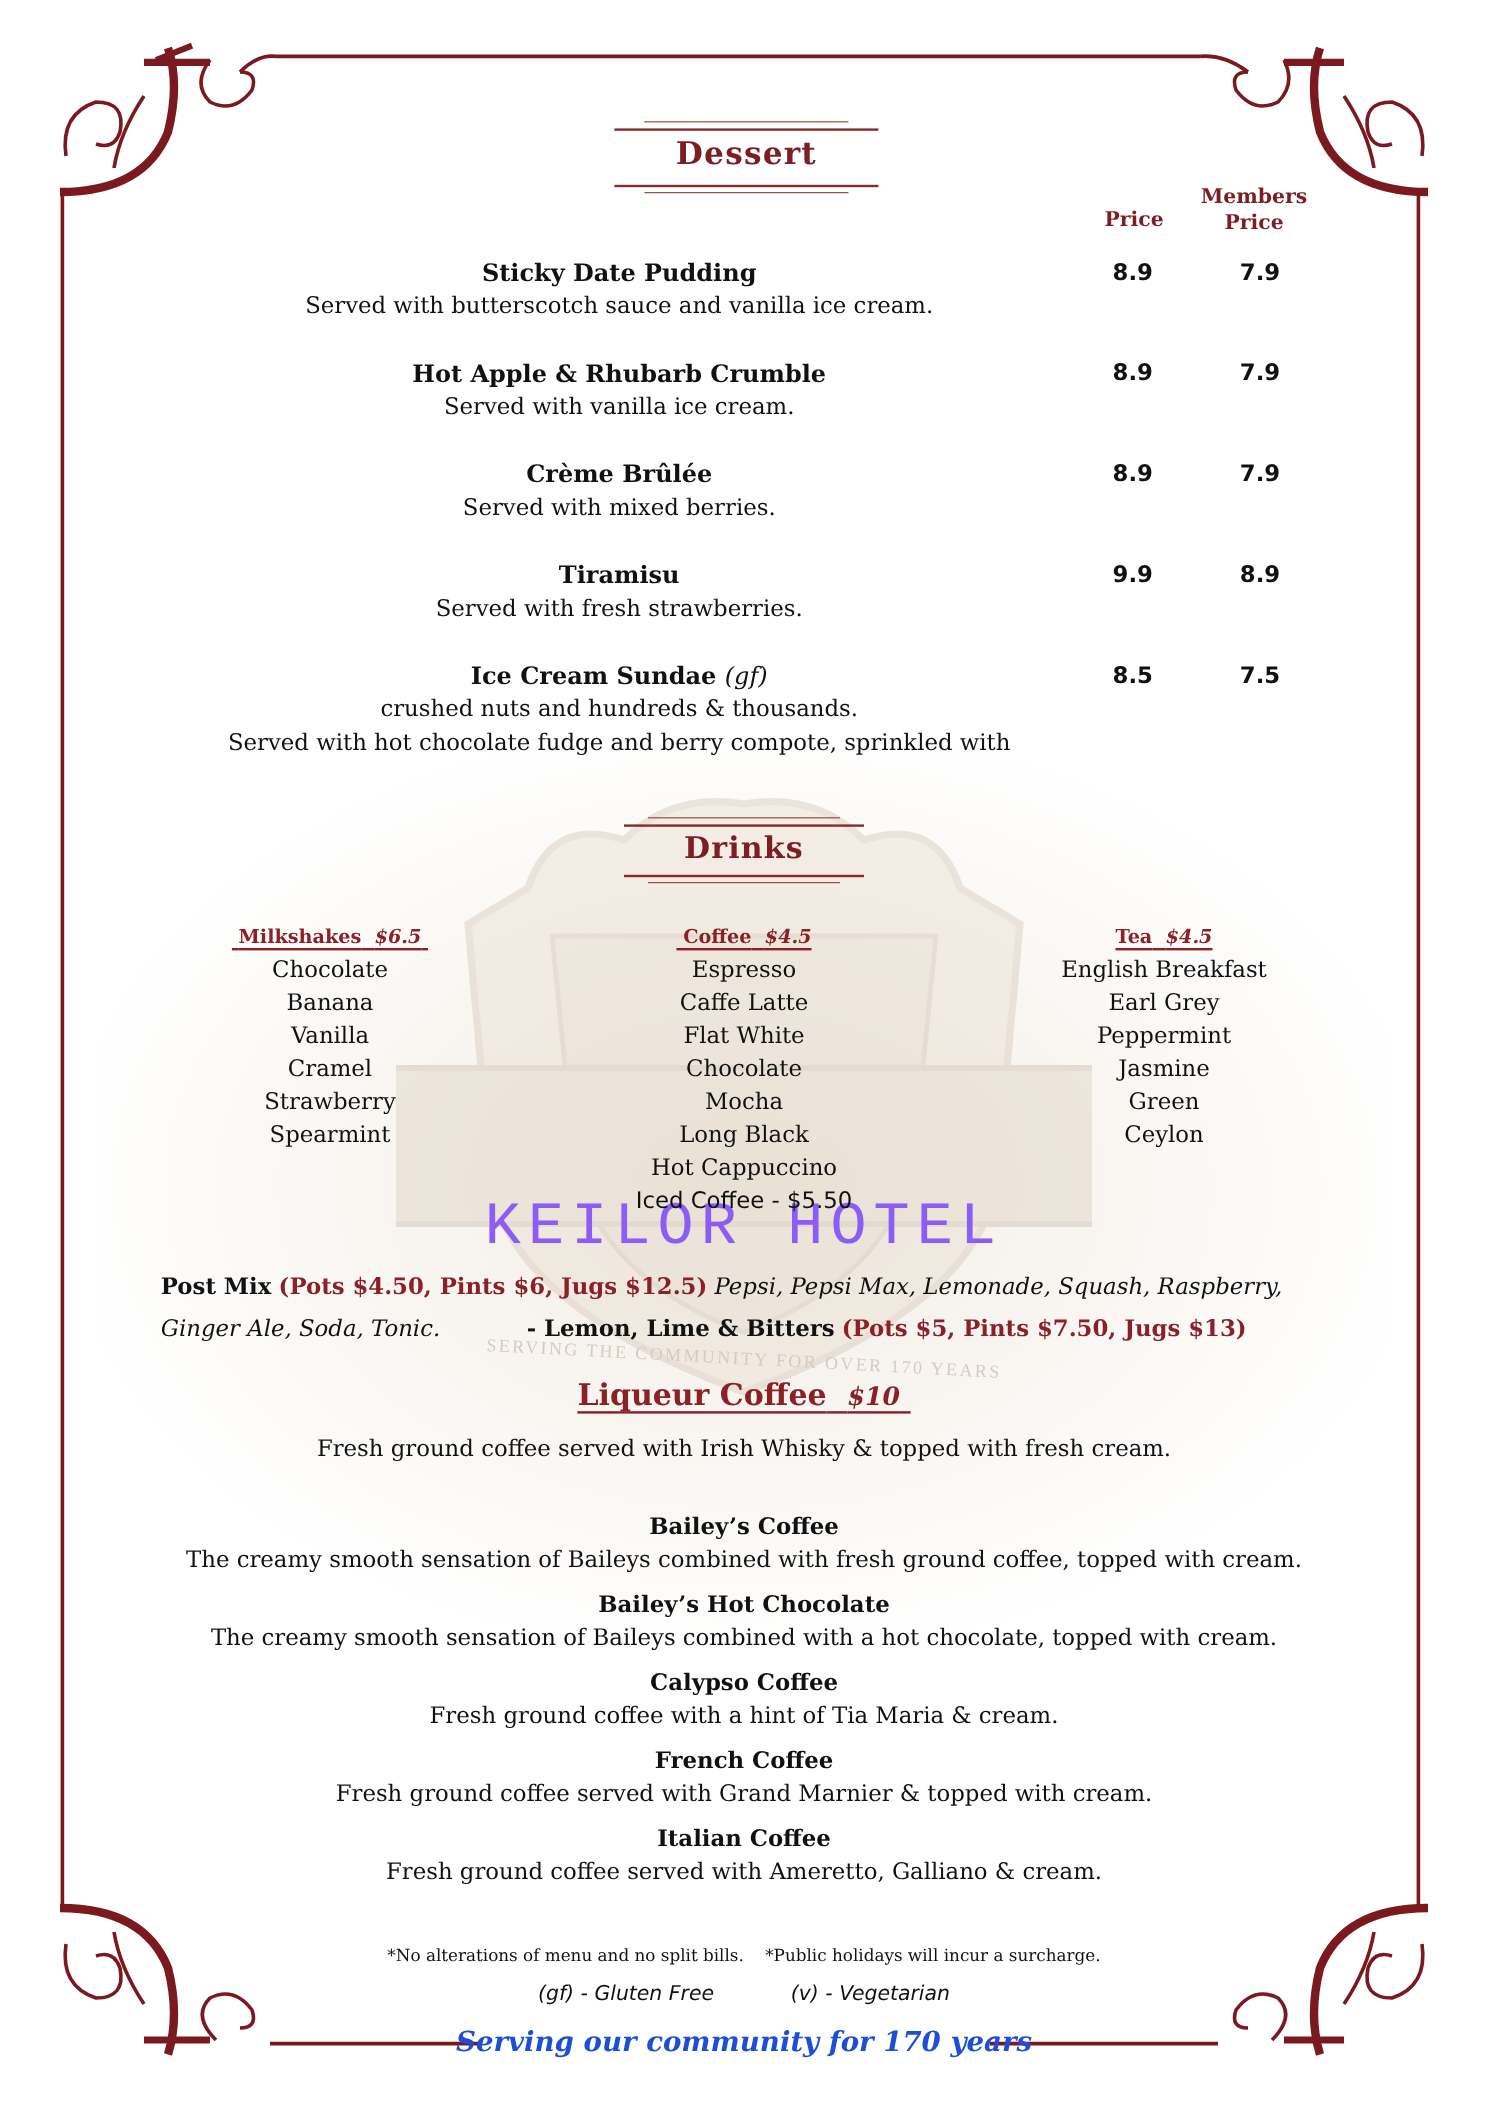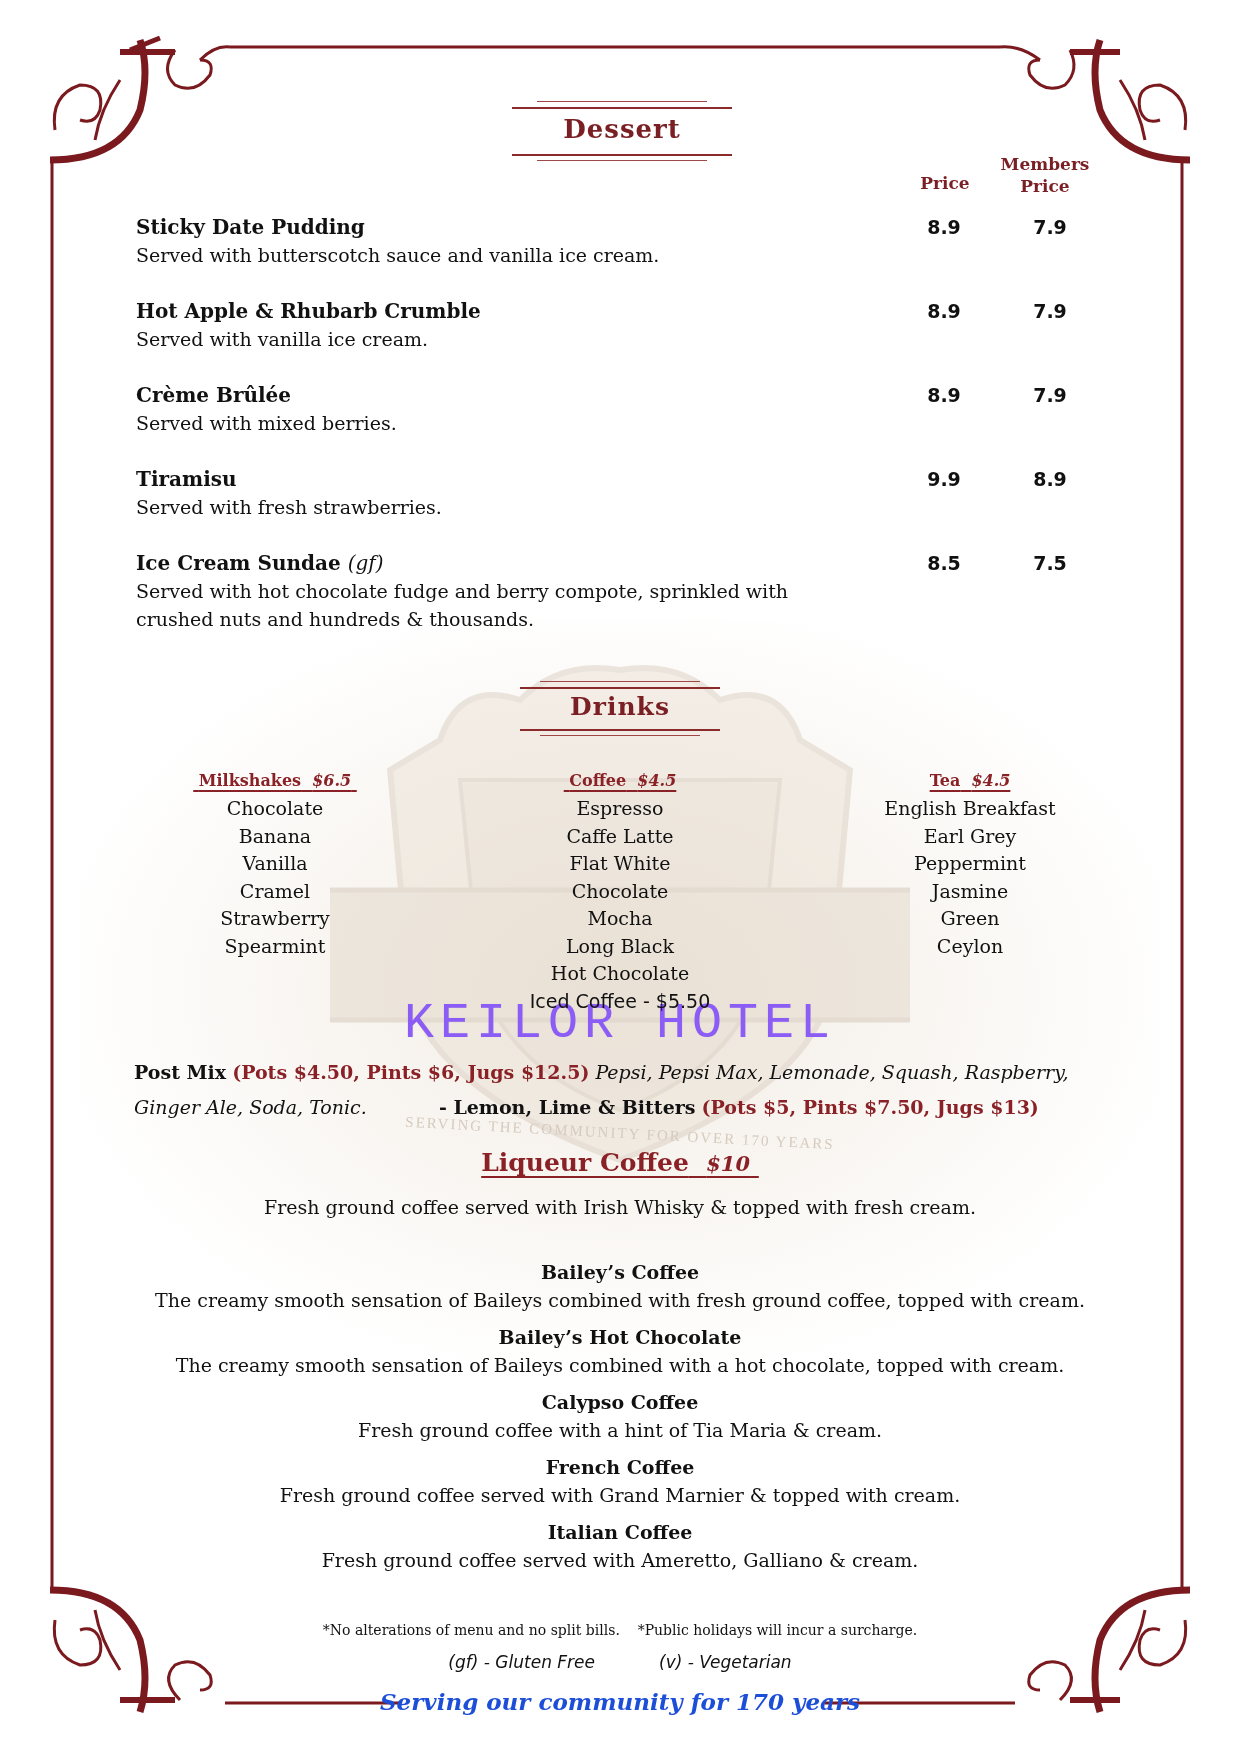--- a/index.html
+++ b/index.html
@@ -37,21 +37,21 @@
     font-family: "DejaVu Serif", serif; font-weight: bold; color: #7a1f23;
     letter-spacing: 1px;
   }
 
   .col-head {
     position: absolute; text-align: center; color: #7a1f23;
     font-family: "DejaVu Serif", serif; font-weight: bold; font-size: 17px; line-height: 22px;
   }
 
   
-  .dessert-item { position: absolute; left: 136px; width: 760px; }
+  .dessert-item { position: absolute; left: 136px; width: 760px; text-align: center; }
   .item-name { font-family: "DejaVu Serif", serif; font-weight: bold; font-size: 20px; line-height: 27px; color: #111; }
   .item-note { font-style: italic; font-weight: normal; }
   .item-desc { font-family: "DejaVu Serif", serif; font-size: 19px; line-height: 28px; color: #111; }
   .price { position: absolute; font-family: "DejaVu Sans", sans-serif; font-weight: bold; font-size: 19px; color: #111; width: 60px; text-align: center; }
 
   
   .drink-col { position: absolute; text-align: center; }
   .drink-col-head {
     font-family: "DejaVu Serif", serif; font-weight: bold; font-size: 16px; color: #8a2126;
     text-decoration: underline; text-decoration-thickness: 2px; text-underline-offset: 4px;
@@ -172,22 +172,22 @@
 
   <div class="dessert-item" style="top:466px;">
     <div class="item-name">Tiramisu</div>
     <div class="item-desc">Served with fresh strawberries.</div>
   </div>
   <div class="price" style="left:914px; top:468px;">9.9</div>
   <div class="price" style="left:1020px; top:468px;">8.9</div>
 
   <div class="dessert-item" style="top:550px;">
     <div class="item-name"><span>Ice Cream Sundae</span> <span class="item-note">(gf)</span></div>
+    <div class="item-desc">crushed nuts and hundreds &amp; thousands.</div>
     <div class="item-desc">Served with hot chocolate fudge and berry compote, sprinkled with</div>
-    <div class="item-desc">crushed nuts and hundreds &amp; thousands.</div>
   </div>
   <div class="price" style="left:914px; top:552px;">8.5</div>
   <div class="price" style="left:1020px; top:552px;">7.5</div>
 
   <div class="heading-block" style="left:520px; top:680px; width:200px; height:56px;">
     <div class="hb-line thin" style="top:1px; left:20px; right:20px;"></div>
     <div class="hb-line" style="top:7px;"></div>
     <div class="heading-text" style="top:12px; font-size:25px;">Drinks</div>
     <div class="hb-line" style="top:49px;"></div>
     <div class="hb-line thin" style="top:55px; left:20px; right:20px;"></div>
@@ -204,21 +204,21 @@
   </div>
 
   <div class="drink-col" style="left:495px; top:768px; width:250px;">
     <div class="drink-col-head"> <span>Coffee</span>  <span class="price-it">$4.5</span></div>
     <div class="drink-list-item">Espresso</div>
     <div class="drink-list-item">Caffe Latte</div>
     <div class="drink-list-item">Flat White</div>
     <div class="drink-list-item">Chocolate</div>
     <div class="drink-list-item">Mocha</div>
     <div class="drink-list-item">Long Black</div>
-    <div class="drink-list-item">Hot Chocolate</div>
+    <div class="drink-list-item">Hot Cappuccino</div>
     <div class="drink-list-item sans">Iced Coffee - $5.50</div>
   </div>
 
   <div class="drink-col" style="left:845px; top:768px; width:250px;">
     <div class="drink-col-head"><span>Tea</span>  <span class="price-it">$4.5</span></div>
     <div class="drink-list-item">English Breakfast</div>
     <div class="drink-list-item">Earl Grey</div>
     <div class="drink-list-item">Peppermint</div>
     <div class="drink-list-item">Jasmine</div>
     <div class="drink-list-item">Green</div>

